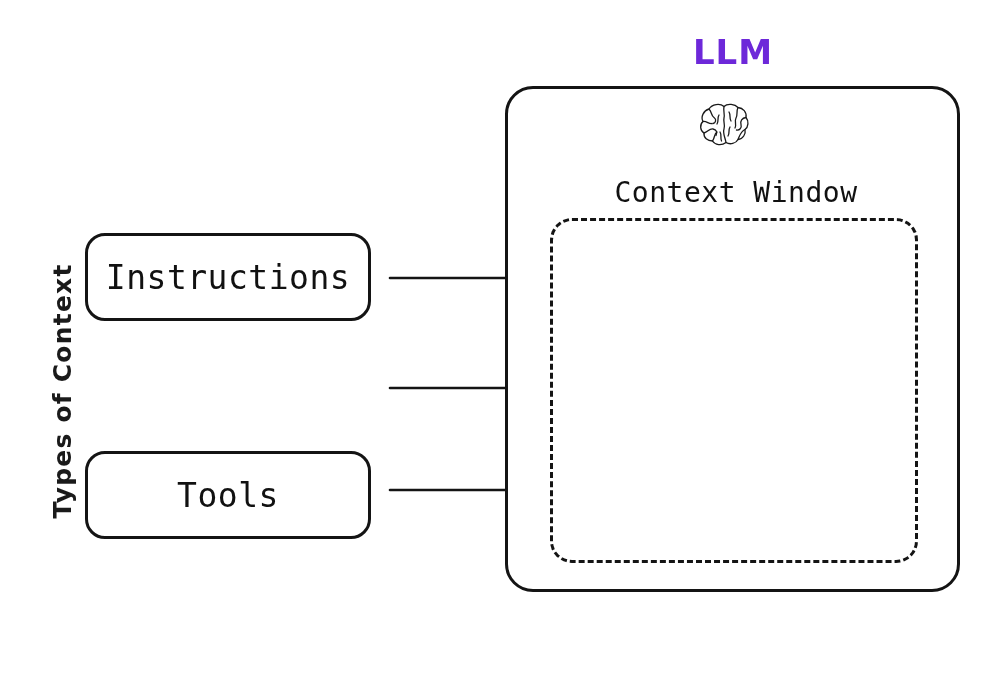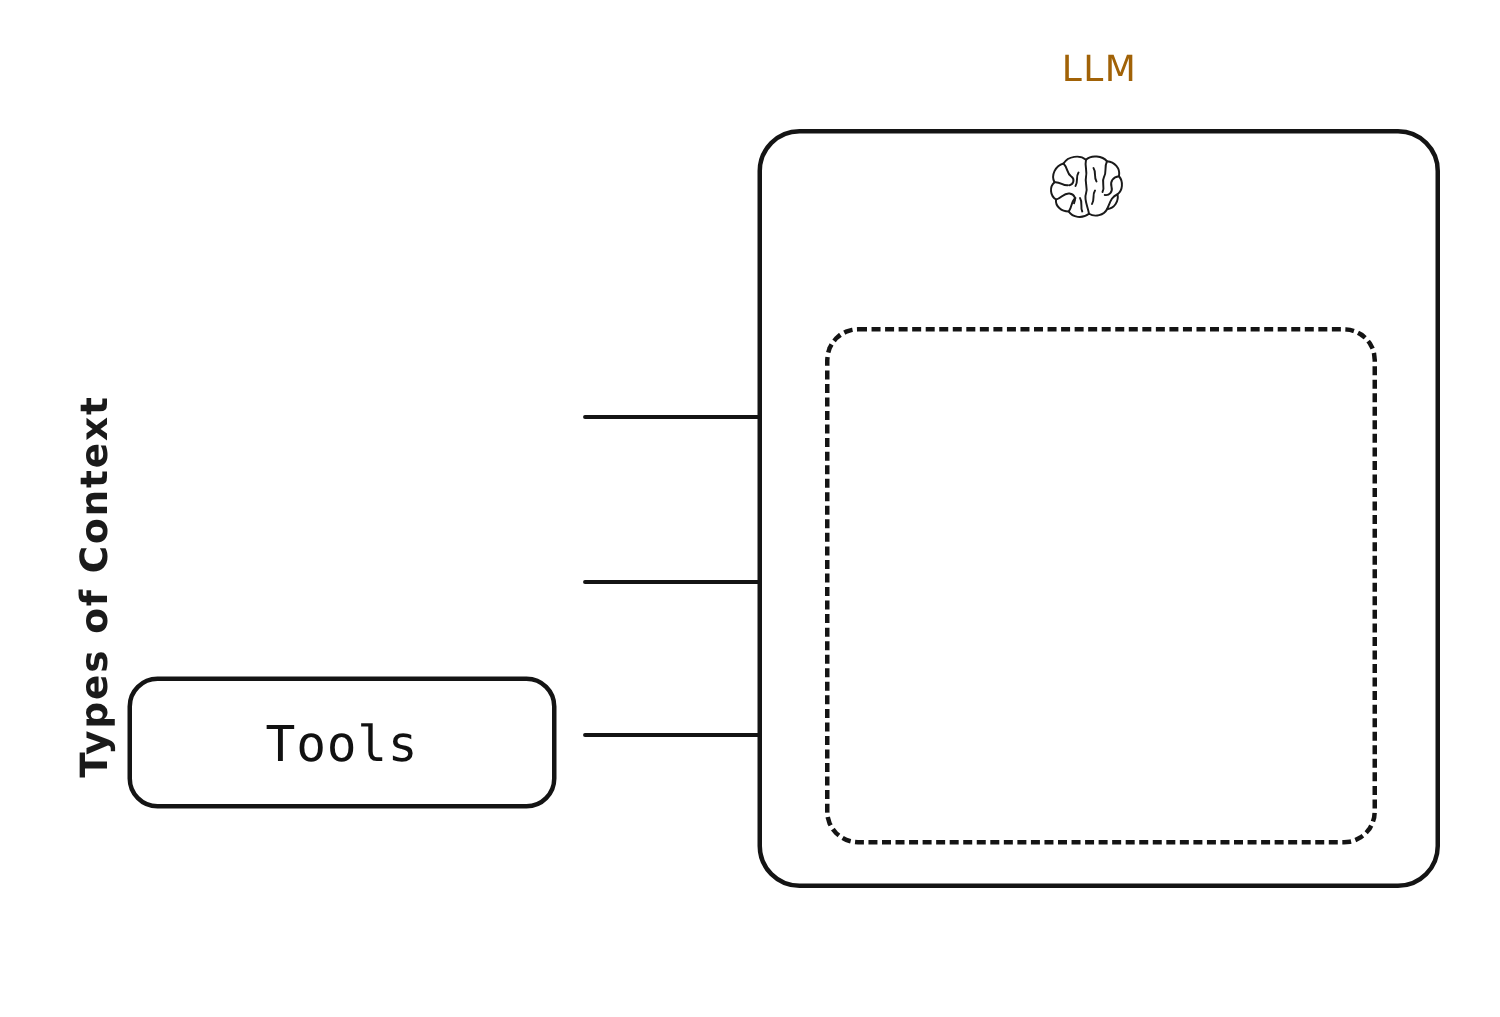--- a/index.html
+++ b/index.html
@@ -77,23 +77,23 @@
   #arrow-2 { top: 479px; }
 
   
   #llm-title {
     position: absolute;
     left: 633px;
     top: 32px;
     width: 200px;
     text-align: center;
     font-family: "DejaVu Sans", sans-serif;
-    font-size: 24px;
-    font-weight: 400;
-    color: #a16207;
+    font-size: 34px;
+    font-weight: 700;
+    color: #6d28d9;
     letter-spacing: 1px;
   }
   #llm-box {
     position: absolute;
     left: 505px;
     top: 86px;
     width: 455px;
     height: 506px;
     box-sizing: border-box;
     border: 3px solid #141414;
@@ -137,20 +137,23 @@
     background: transparent;
   }
 </style>
 </head>
 <body>
 
 <div id="canvas">
 
   <div id="axis-label">Types of Context</div>
 
+  <div class="ctx-box" id="ctx-box-0">
+    <span class="ctx-label">Instructions</span>
+  </div>
 
 
   <div class="ctx-box" id="ctx-box-2">
     <span class="ctx-label">Tools</span>
   </div>
 
   <svg class="arrow" id="arrow-0" viewBox="0 0 158 22">
     <line x1="2" y1="11" x2="148" y2="11" stroke="#141414" stroke-width="2.6" stroke-linecap="round"></line>
     <path d="M135 3.5 L157 11 L135 18.5 L141 11 Z" fill="#141414"></path>
   </svg>
@@ -188,16 +191,17 @@
       <path d="M104 33 C96 34 92 40 94 47 C96 54 91 59 85 58"></path>
       <path d="M102 57 C94 60 92 68 88 77"></path>
       <path d="M37 80 C42 73 40 66 46 62"></path>
       <path d="M70 22 C74 28 70 34 74 40"></path>
       <path d="M50 28 C46 34 50 40 46 46"></path>
       <path d="M72 52 C68 58 72 64 68 70"></path>
       <path d="M52 62 C56 68 52 74 55 80"></path>
     </g>
   </svg>
 
+  <div id="context-window-label">Context Window</div>
 
   <div id="context-window-box"></div>
 
 </div>
 
 </body></html>

